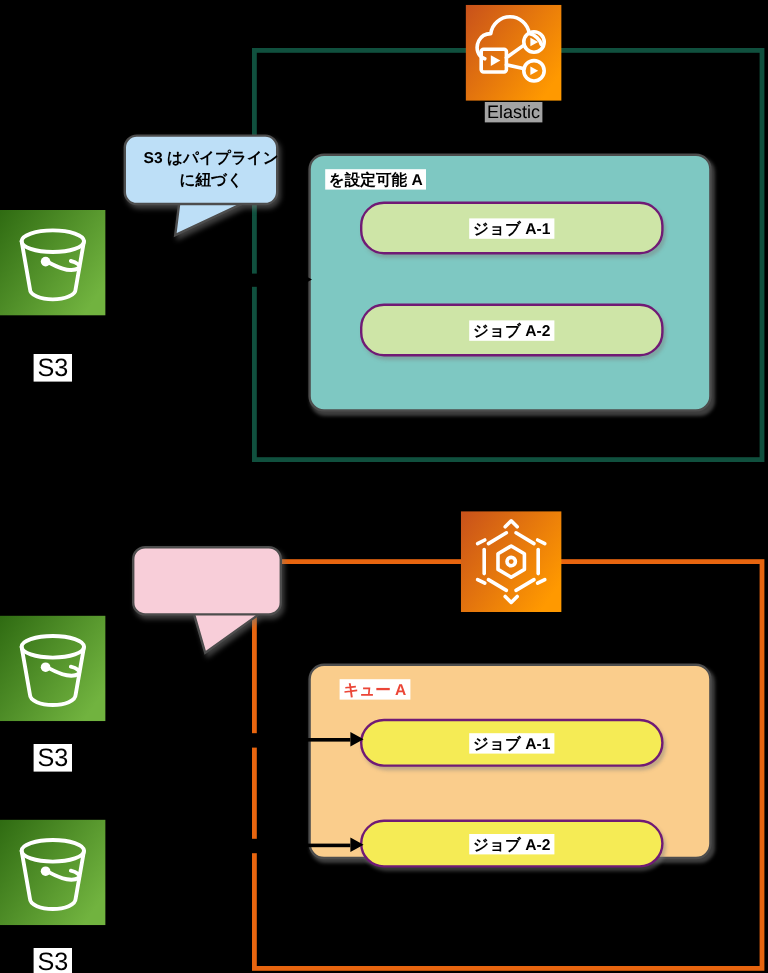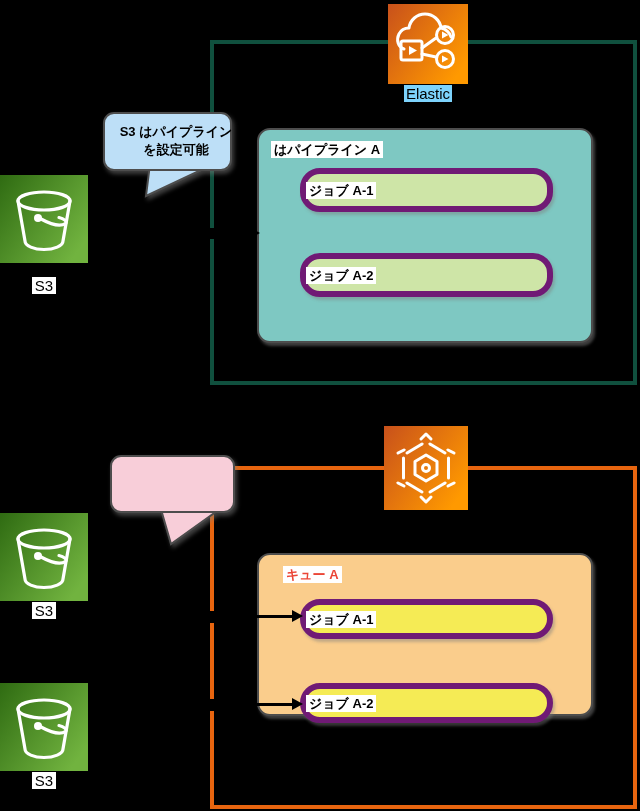--- a/index.html
+++ b/index.html
@@ -7,34 +7,34 @@
           font-family:"Liberation Sans","DejaVu Sans",sans-serif;color:#000;}
   
   .region{position:absolute;box-sizing:border-box;border-style:solid;border-width:4px;background:transparent;z-index:1;}
   .region-teal{border-color:#10503E;}
   .region-orange{border-color:#E8650F;}
   
   .box{position:absolute;box-sizing:border-box;border:2px solid #4D4D4D;border-radius:13px;
        box-shadow:2px 3px 3px rgba(125,125,125,.5);z-index:2;}
   .pipeline{left:257px;top:128px;width:336px;height:215px;background:#7EC8C2;}
   .queue{left:257px;top:553px;width:336px;height:163px;background:#FACD8C;padding-left:20px;}
-  .job{position:absolute;left:41px;width:253px;box-sizing:border-box;border:6px solid #701a75;border-radius:20px;
-       display:flex;align-items:center;justify-content:flex-start;box-shadow:2px 3px 3px rgba(125,125,125,.45);}
+  .job{position:absolute;left:41px;width:253px;box-sizing:border-box;border:2px solid #701a75;border-radius:20px;
+       display:flex;align-items:center;justify-content:center;box-shadow:2px 3px 3px rgba(125,125,125,.45);}
   .job-green{background:#CEE5A7;}
   .job-yellow{background:#F5EB55;}
   .jp{font-weight:bold;font-size:13px;line-height:17px;}
   .label-bg{background:#fff;padding:0 3px;white-space:nowrap;}
   .container-label{position:absolute;left:12px;top:11px;}
   .queue-label-color{color:#EB4637;}
   
   .icon{position:absolute;z-index:8;}
   .svc-label{position:absolute;z-index:8;text-align:center;font-size:15px;line-height:18px;}
-  .svc-label span{background:#7dd3fc;padding:0 2px;}
+  .svc-label span{background:#a3a3a3;padding:0 2px;}
   
-  .bucket-label{position:absolute;width:88px;text-align:center;font-size:15px;z-index:8;}
+  .bucket-label{position:absolute;width:88px;text-align:center;font-size:21px;z-index:8;margin-top:18px;}
   
   .arrow-line{position:absolute;height:3px;background:#000;z-index:9;}
   .arrow-head{position:absolute;width:0;height:0;border-top:6px solid transparent;border-bottom:6px solid transparent;
               border-left:11px solid #000;z-index:9;}
   .gap-patch{position:absolute;background:#000;z-index:9;}
   
   .bubble-svg{position:absolute;z-index:11;filter:drop-shadow(2px 3px 2px rgba(125,125,125,.5));}
   .bubble-text{position:absolute;z-index:12;display:flex;flex-direction:column;align-items:center;justify-content:center;
                text-align:center;font-weight:bold;font-size:13px;line-height:18px;}
 </style>
@@ -75,42 +75,42 @@
   <div class="svc-label" style="left:368px;top:85px;width:120px;">
     <div><span>Elastic</span></div>
   </div>
 
   <svg class="bubble-svg" style="left:98px;top:108px;" width="140" height="96">
     <polygon points="52,56 116,56 48,88" fill="#BDDFF7" stroke="#4D4D4D" stroke-width="2"></polygon>
     <rect x="6" y="5" width="127" height="57" rx="10" fill="#BDDFF7" stroke="#4D4D4D" stroke-width="2"></rect>
   </svg>
   <div class="bubble-text" style="left:104px;top:113px;width:144px;height:55px;">
     <div>S3 はパイプライン</div>
-    <div>を設定可能</div>
+    <div>に紐づく</div>
   </div>
 
   <svg class="icon" style="left:0;top:175px;" width="88" height="88">
     <rect width="88" height="88" fill="url(#gradGreen)"></rect>
     <g stroke="#fff" stroke-width="3.2" fill="none" stroke-linecap="round">
       <ellipse cx="44" cy="26" rx="26" ry="9"></ellipse>
       <path d="M18 26 L25 66 C25 71 34 74.5 44 74.5 C54 74.5 63 71 63 66 L70 26"></path>
       <path d="M41 44 C52 50 61 51.5 65.5 48.5 C67.5 46.5 64 43.5 59 42.5"></path>
     </g>
     <circle cx="38" cy="43" r="4" fill="#fff"></circle>
   </svg>
   <div class="bucket-label" style="left:0;top:277px;">
     <span class="label-bg">S3</span>
   </div>
 
   <div class="arrow-line" style="left:92px;top:232px;width:157px;"></div>
   <div class="arrow-head" style="left:249px;top:227px;"></div>
   <div class="gap-patch" style="left:206px;top:228px;width:13px;height:11px;"></div>
 
   <div class="box pipeline">
-    <span class="jp label-bg container-label">はパイプライン A</span>
+    <span class="jp label-bg container-label">を設定可能 A</span>
     <div class="job job-green" style="top:38px;height:44px;">
       <span class="jp label-bg">ジョブ A-1</span>
     </div>
     <div class="job job-green" style="top:123px;height:44px;">
       <span class="jp label-bg">ジョブ A-2</span>
     </div>
   </div>
 
   <div class="region region-orange" style="left:210px;top:466px;width:427px;height:343px;"></div>
 

